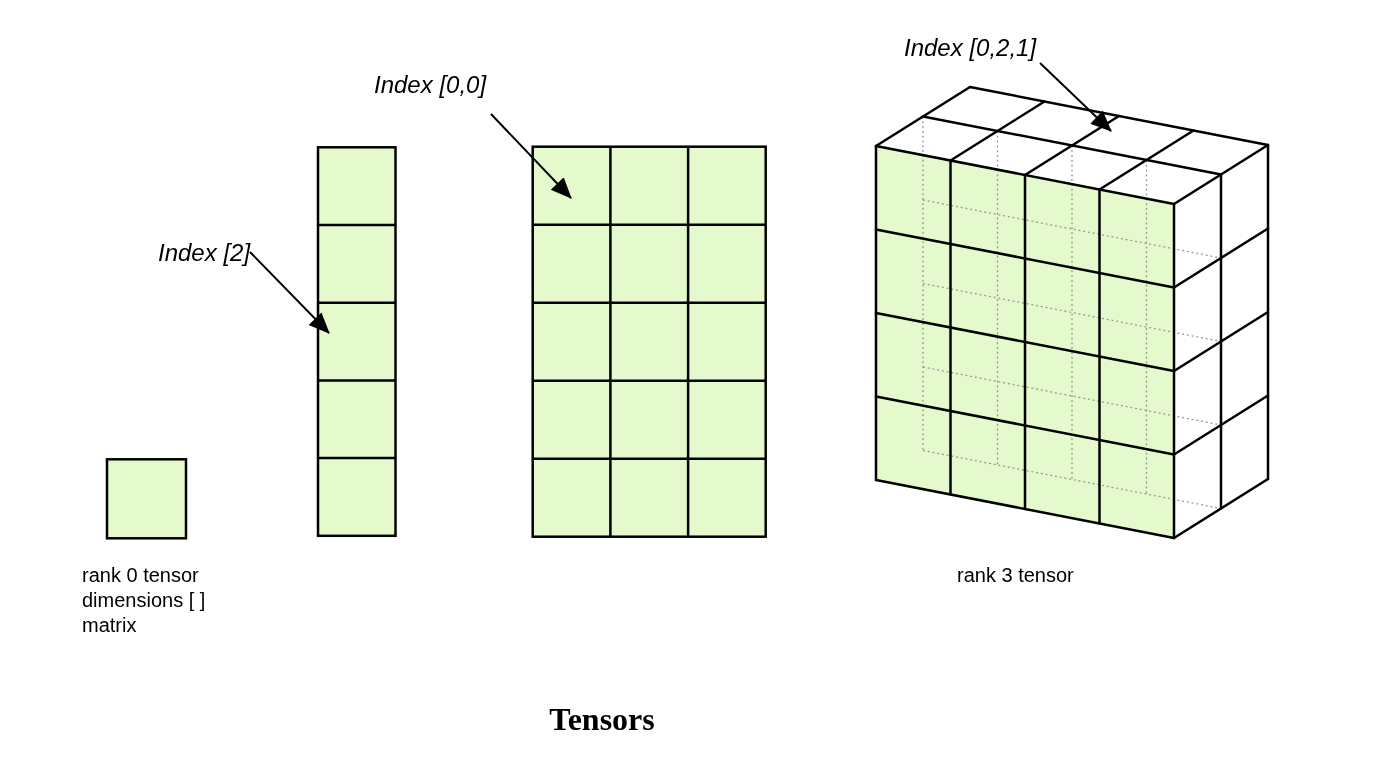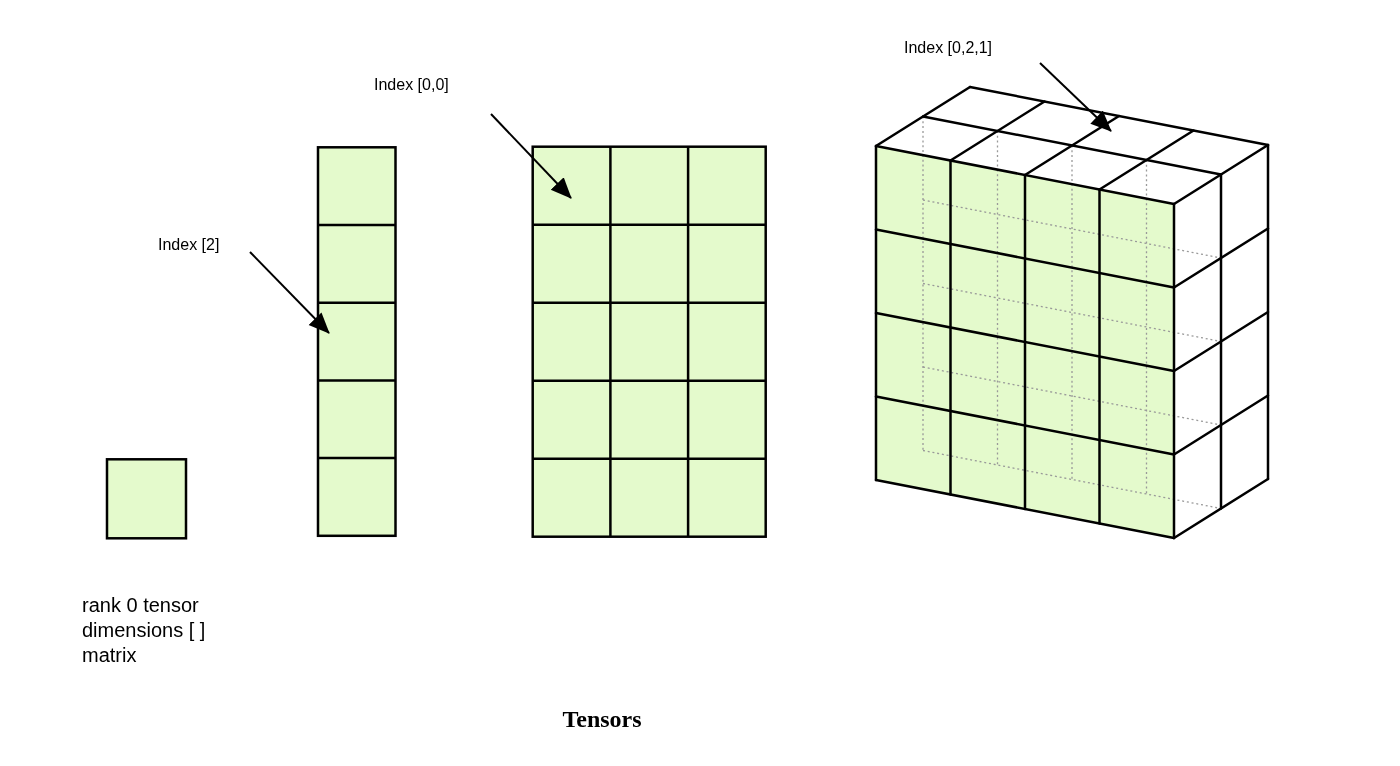--- a/index.html
+++ b/index.html
@@ -62,33 +62,34 @@
   }
   
   .caption {
     position: absolute;
     font-size: 20px;
     line-height: 25px;
     white-space: nowrap;
   }
   .idx-label {
     position: absolute;
-    font-size: 16px;
+    font-size: 24px;
     line-height: 22px;
     white-space: nowrap;
+    font-style: italic;
   }
   .title {
     position: absolute;
     left: 0;
     top: 701px;
     width: 1204px;
     text-align: center;
     font-family: "Liberation Serif", serif;
     font-weight: bold;
-    font-size: 24px;
+    font-size: 32px;
     line-height: 36px;
   }
 </style>
 </head>
 <body>
 
 <div class="canvas">
 
   <svg width="1400" height="766" viewBox="0 0 1400 766">
     <defs>
@@ -172,27 +173,28 @@
       </g>
     </g>
 
     <g class="g-arrows">
       <line x1="250" y1="252" x2="329" y2="333"></line>
       <line x1="491" y1="114" x2="571" y2="198"></line>
       <line x1="1040" y1="63" x2="1111" y2="131"></line>
     </g>
   </svg>
 
-  <div class="idx-label" style="left:158px; top:234px">Index [2]</div>
+  <div class="idx-label" style="left:158px; top:242px">Index [2]</div>
   <div class="idx-label" style="left:374px; top:74px">Index [0,0]</div>
   <div class="idx-label" style="left:904px; top:37px">Index [0,2,1]</div>
 
-  <div class="caption" style="left:82px; top:593px">
+  <div class="caption" style="left:82px; top:563px">
     <div>rank 0 tensor</div>
     <div>dimensions [ ]</div>
     <div>matrix</div>
   </div>
   <div class="caption" style="left:957px; top:563px">
+    <div>rank 3 tensor</div>
   </div>
 
   <div class="title">Tensors</div>
 
 </div>
 
 </body></html>

